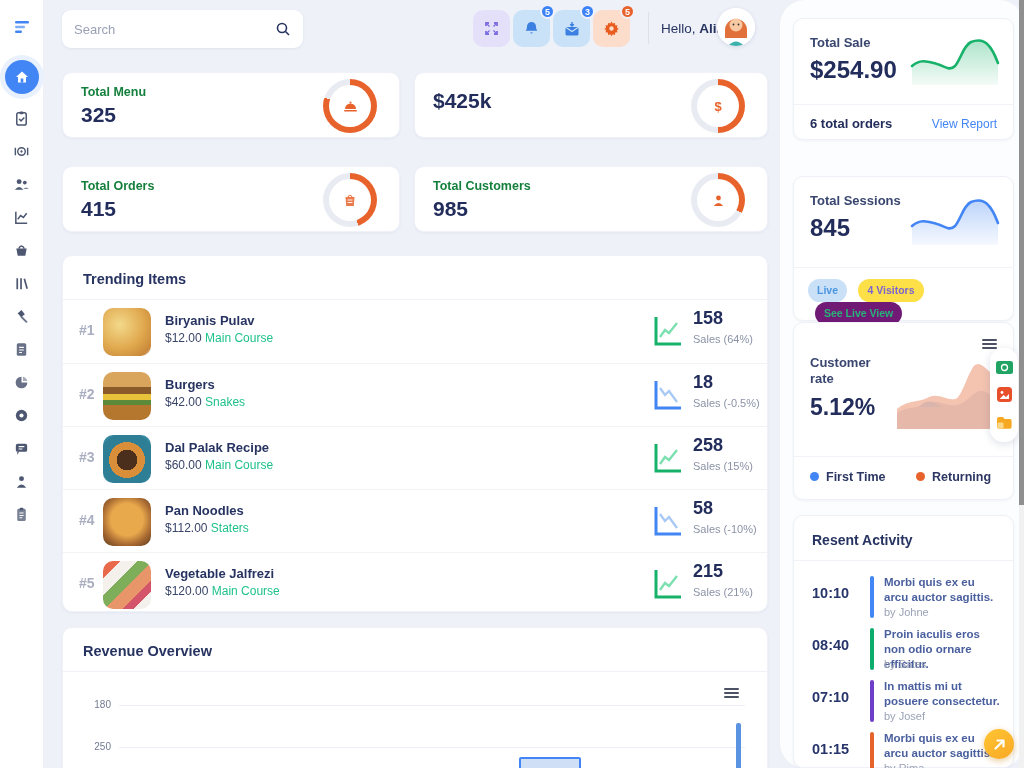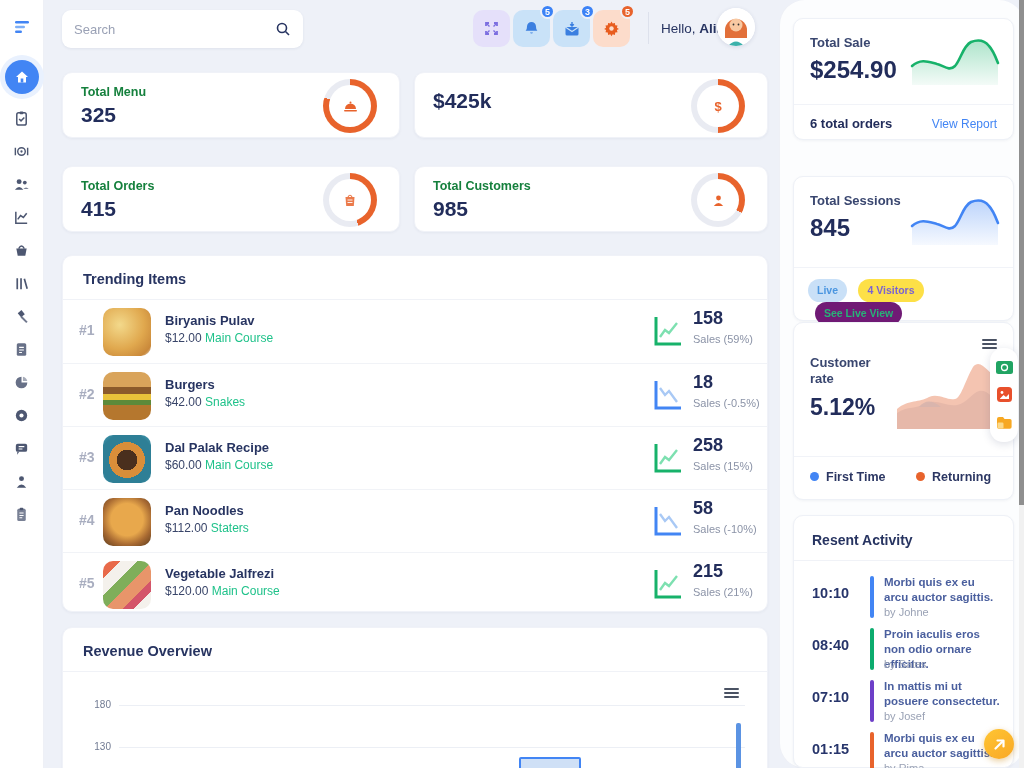--- a/index.html
+++ b/index.html
@@ -297,21 +297,21 @@
   <div class="trend-row">
     <span class="rank">#1</span>
     <div class="thumb thumb-1"></div>
     <div class="t-name">Biryanis Pulav</div>
     <div class="t-price"><span>$12.00</span> <span class="cat">Main Course</span></div>
     <div class="t-chart"><svg width="30" height="32" viewBox="0 0 30 32" fill="none">
           <path d="M3 2 V29 H28" stroke="#17b26a" stroke-width="3"></path>
           <path d="M7 22 L12 15 L16 18 L24 8" stroke="#7de0b0" stroke-width="2.4"></path>
         </svg></div>
     <div class="t-sales">158</div>
-    <div class="t-note">Sales (59%)</div>
+    <div class="t-note">Sales (64%)</div>
   </div>
 
   <div class="trend-row">
     <span class="rank">#2</span>
     <div class="thumb thumb-2"></div>
     <div class="t-name">Burgers</div>
     <div class="t-price"><span>$42.00</span> <span class="cat">Snakes</span></div>
     <div class="t-chart"><svg width="30" height="32" viewBox="0 0 30 32" fill="none">
           <path d="M3 2 V29 H28" stroke="#4285f4" stroke-width="3"></path>
           <path d="M7 9 L12 16 L16 12 L24 23" stroke="#a9c9f5" stroke-width="2.4"></path>
@@ -363,21 +363,21 @@
 <div class="card" style="left:62px; top:627px; width:706px; height:260px;">
   <div class="panel-title">Revenue Overview</div>
   <div class="panel-divider"></div>
   <div class="rev-menu menu-lines">
       <span></span>
       <span></span>
       <span></span>
     </div>
   <div class="ytick" style="top:71px;">180</div>
   <div class="gridline" style="top:77px;"></div>
-  <div class="ytick" style="top:113px;">130</div>
+  <div class="ytick" style="top:113px;">250</div>
   <div class="gridline" style="top:119px;"></div>
   <div class="rev-bar"></div>
   <div class="rev-tooltip"></div>
 </div>
 
 <aside class="rightpanel">
 
   <div class="rp-card" style="top:18px; height:122px; padding:16px;">
     <div class="rp-label">Total Sale</div>
     <div class="rp-value">$254.90</div>

